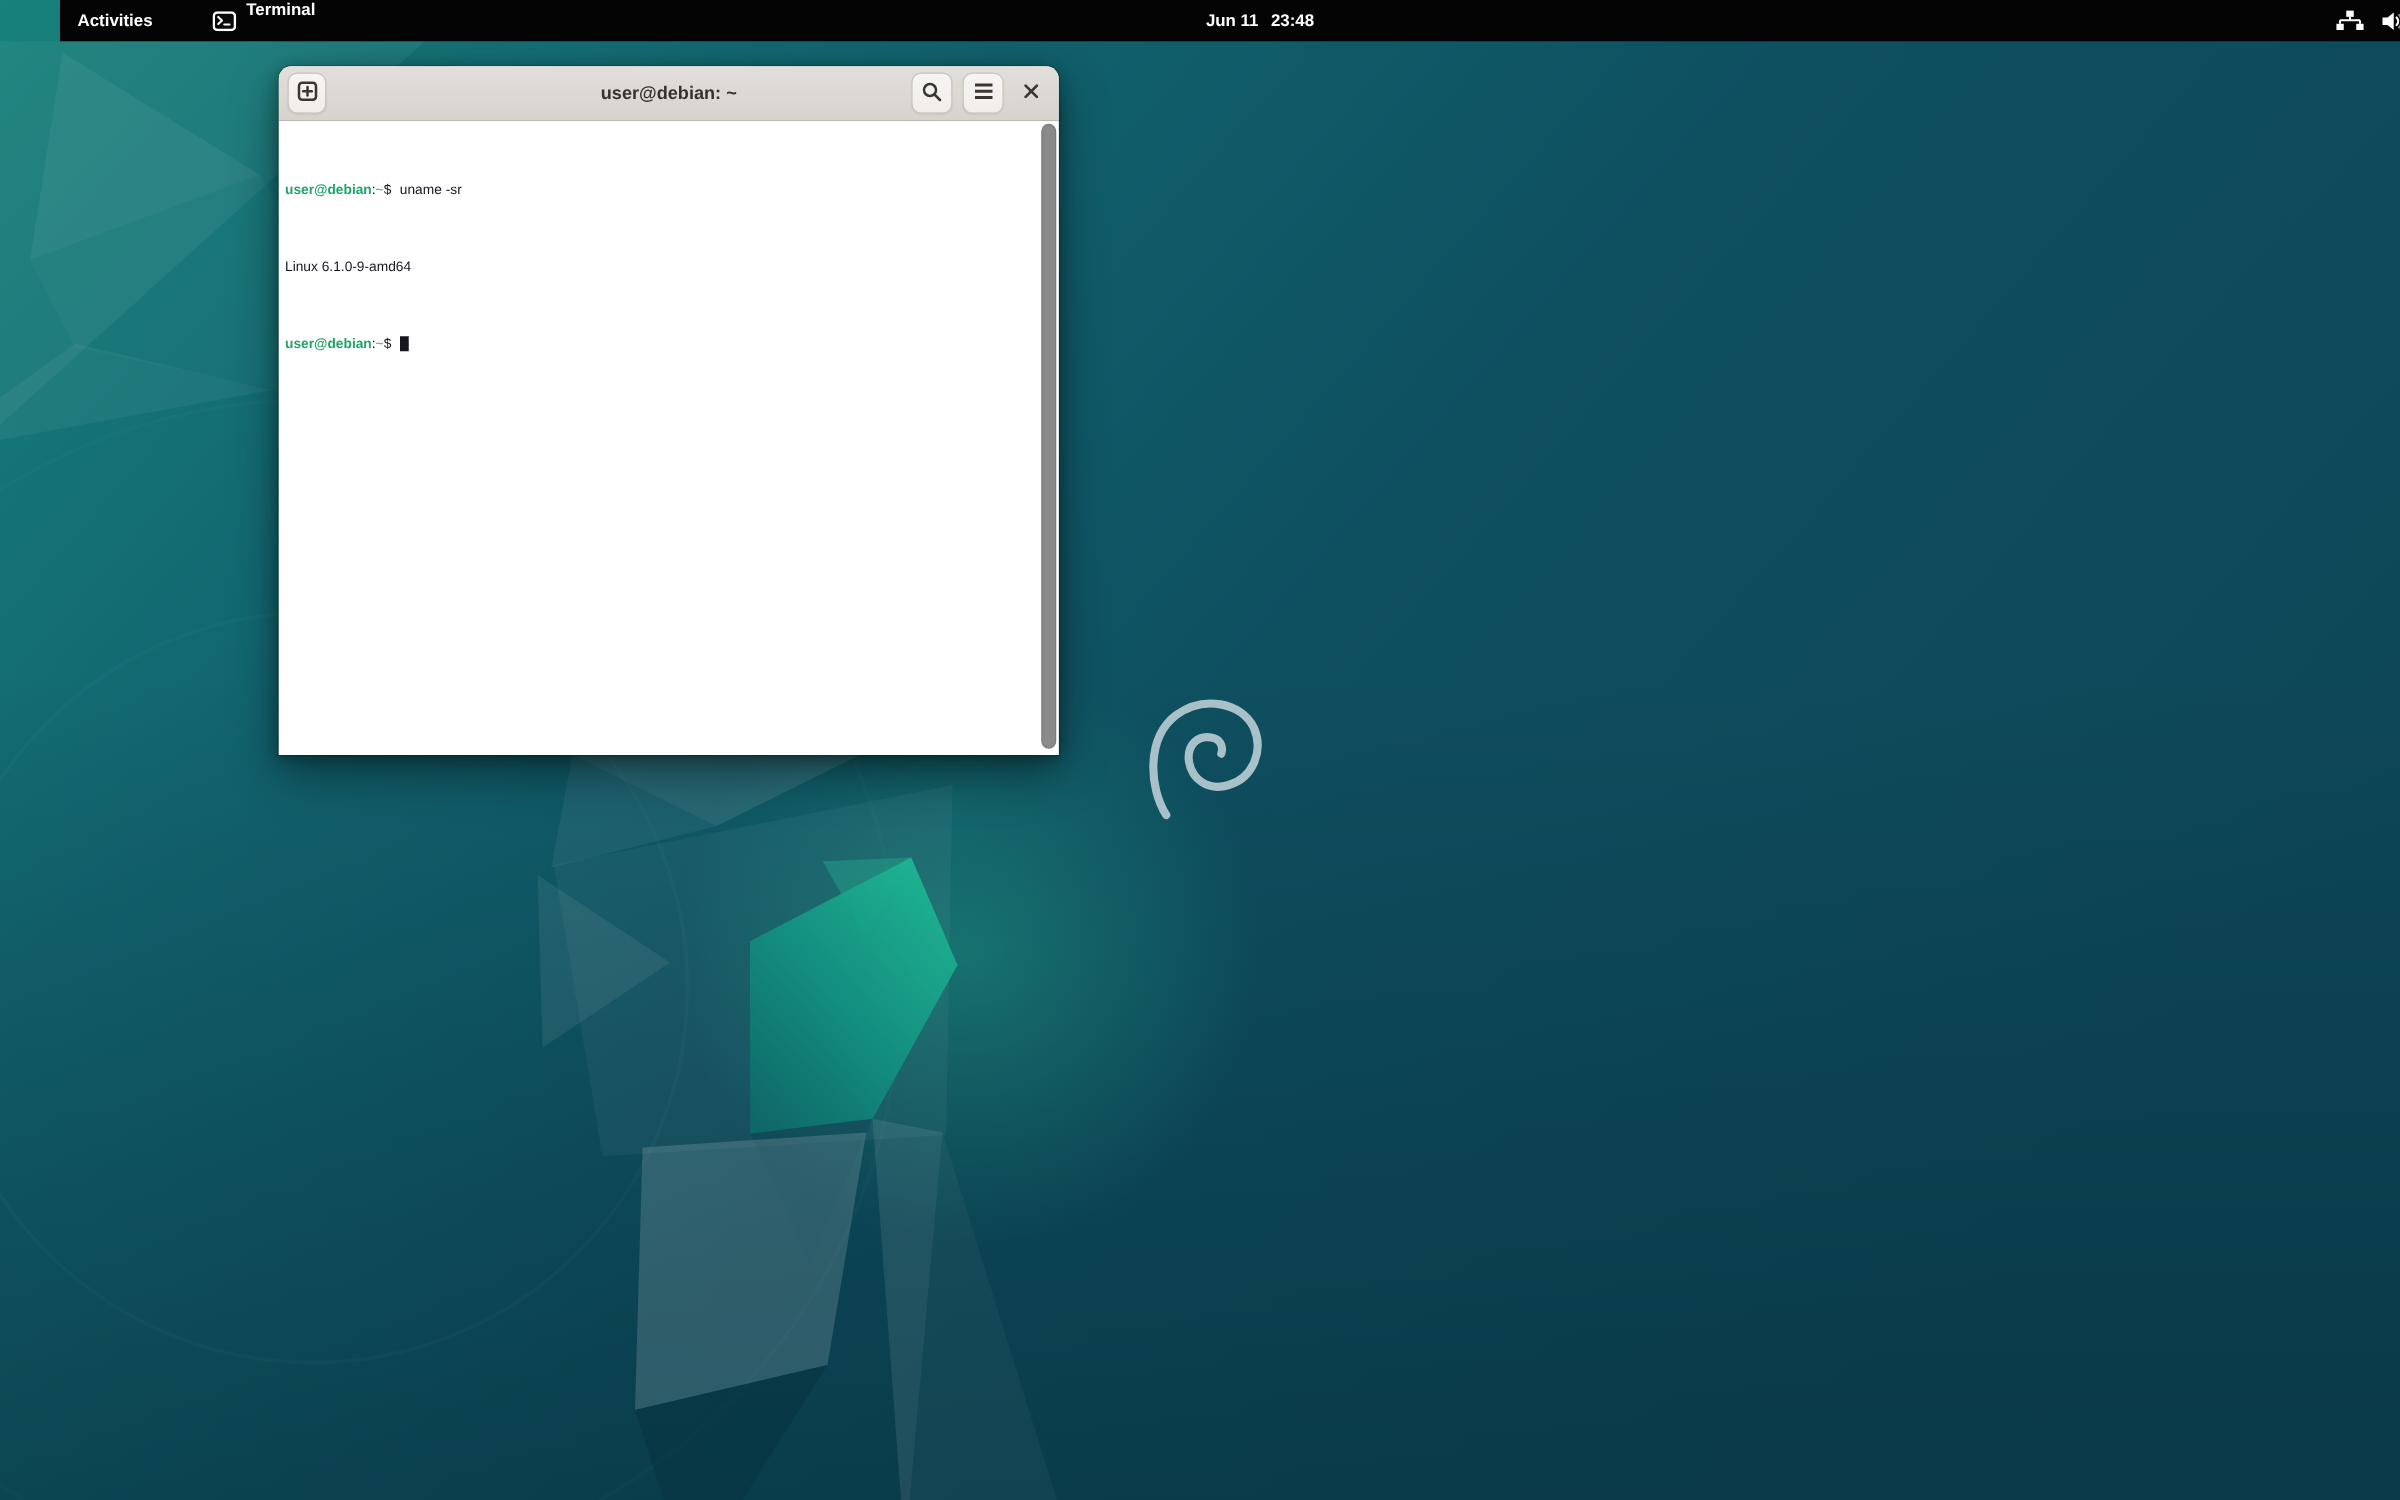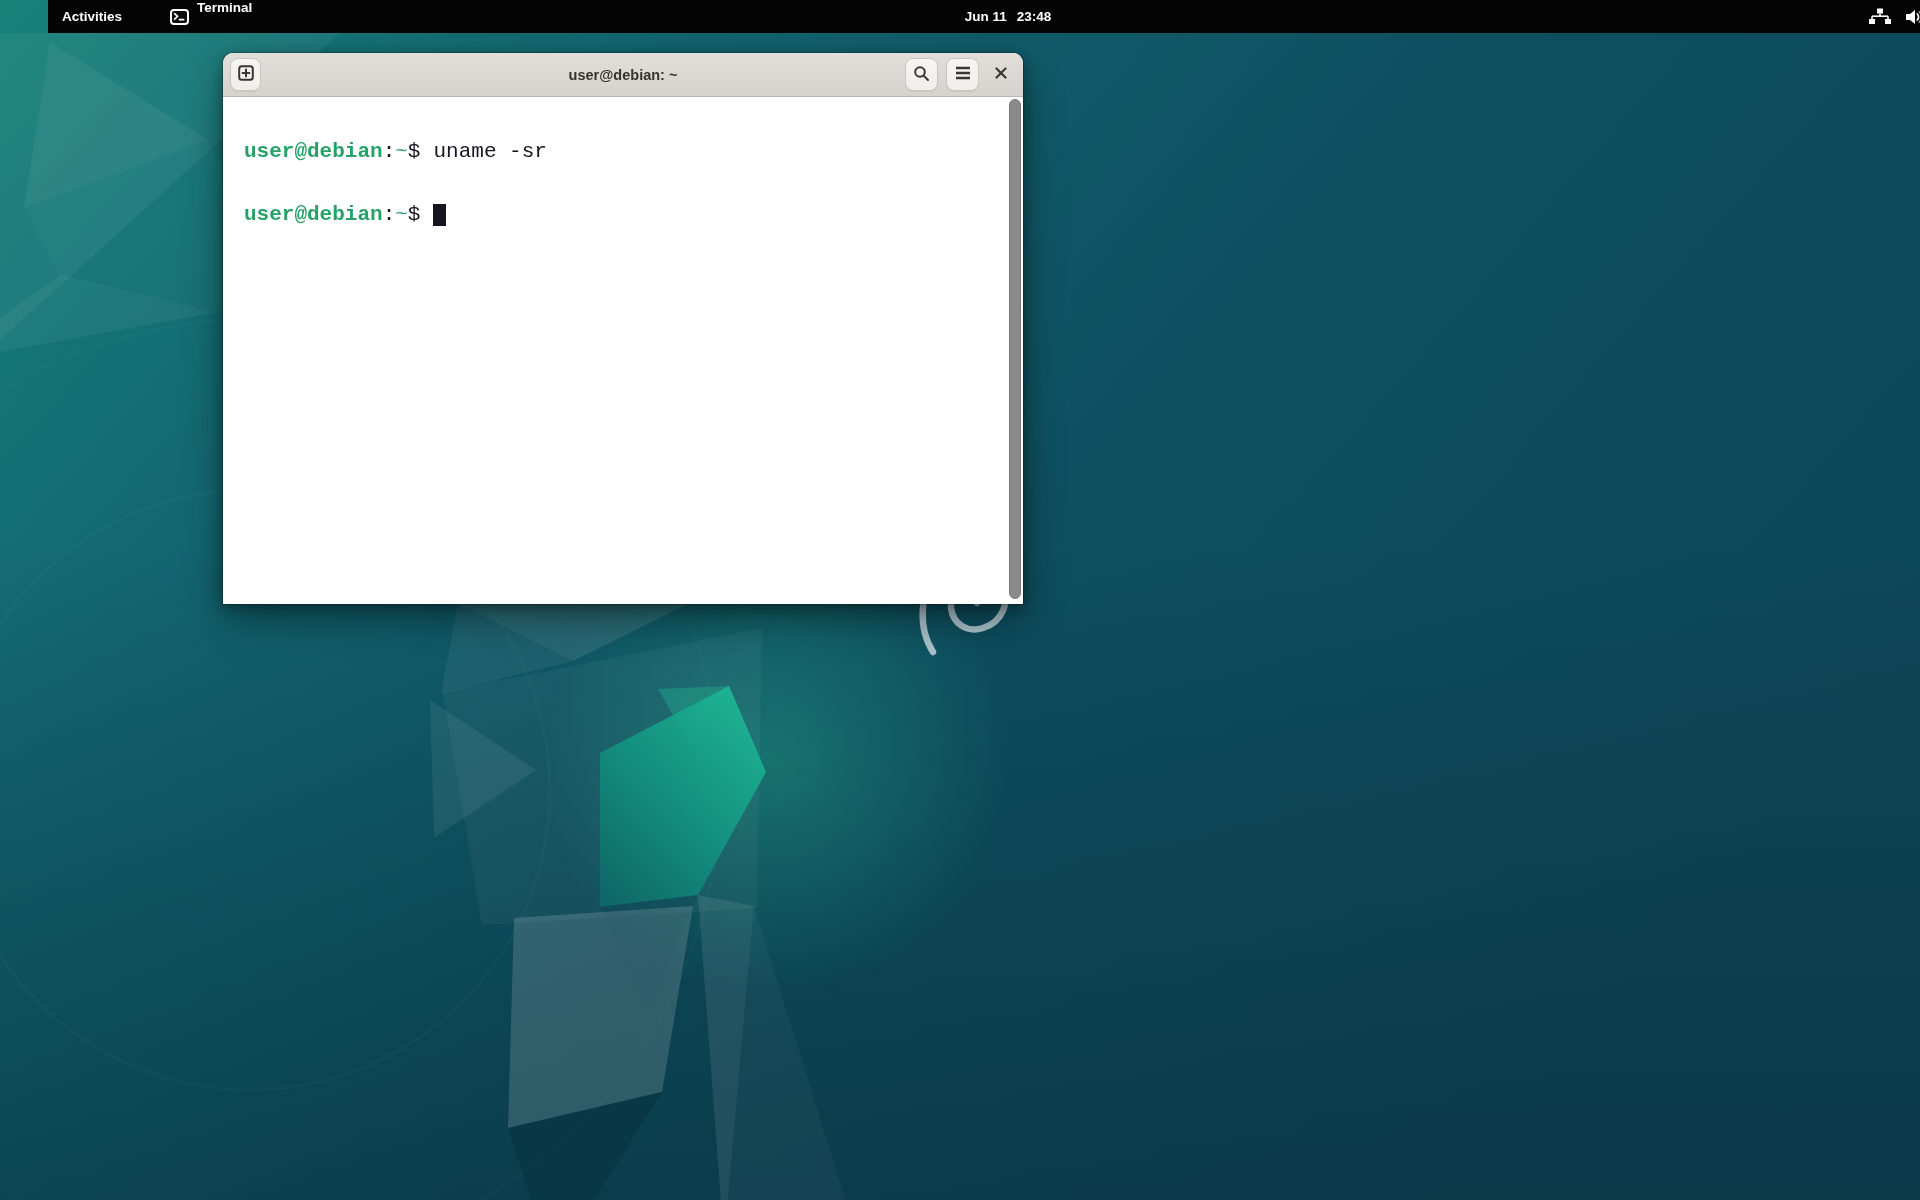--- a/index.html
+++ b/index.html
@@ -26,21 +26,21 @@
     position:absolute; left:50%; top:0; transform:translateX(-50%);
     background:none; border:none; color:#fff; font:inherit; font-weight:700;
     height:33px; display:flex; align-items:center; gap:10px; padding:0 10px;
   }
   .tb-right { position:absolute; right:0; top:0; height:33px; display:flex; align-items:center; }
   .tb-status { background:none; border:none; height:33px; display:flex; align-items:center; gap:13px; padding:0 12px; }
   .tb-status svg { display:block; }
 
   
   .window {
-    position:absolute; left:223px; top:53px; width:800px; height:551px;
+    position:absolute; left:223px; top:53px; width:624px; height:551px;
     border-radius:10px 10px 0 0; overflow:hidden; z-index:4;
     box-shadow:0 14px 38px rgba(0,0,0,.42), 0 3px 12px rgba(0,0,0,.30), 0 0 0 1px rgba(0,0,0,.18);
     background:#ffffff;
   }
   .titlebar {
     position:relative; height:44px;
     background:linear-gradient(#e2dfdb,#d6d2cd);
     border-bottom:1px solid #bdb7b0;
     display:flex; align-items:center;
   }
@@ -53,22 +53,22 @@
   .newtab-btn { position:absolute; left:7px; top:5px; width:31px; }
   .win-title {
     position:absolute; left:50%; transform:translateX(-50%);
     font-size:14.5px; font-weight:700; color:#36332e; white-space:nowrap;
   }
   .hdr-actions { position:absolute; right:8px; top:5px; display:flex; align-items:center; gap:8px; }
   .close-btn { background:none; border:none; width:28px; height:33px; display:flex; align-items:center; justify-content:center; cursor:default; }
 
   .terminal-content {
     position:relative; width:100%; height:507px; background:#ffffff;
-    font-family:Liberation Mono, monospace; font-size:21px; line-height:20.5px;
-    color:#171421; padding:4px 18px 0 21px; white-space:pre-wrap; cursor:text;
+    font-family:Liberation Sans, sans-serif; font-size:11px; line-height:20.5px;
+    color:#171421; padding:4px 18px 0 5px; white-space:pre-wrap; cursor:text;
   }
   .t-user { color:#26a269; font-weight:700; }
   .t-path { color:#33a07c; }
   .t-plain { color:#171421; }
   .t-cmd { margin-left:.62em; }
   .cursor {
     display:inline-block; width:.62em; height:1.06em; background:#171421;
     vertical-align:text-bottom; margin-left:.62em;
   }
   .scrollbar {
@@ -226,20 +226,21 @@
               <line x1="1.5" y1="1.5" x2="10.5" y2="10.5" stroke="#3a3632" stroke-width="2.2" stroke-linecap="round"></line>
               <line x1="10.5" y1="1.5" x2="1.5" y2="10.5" stroke="#3a3632" stroke-width="2.2" stroke-linecap="round"></line>
             </svg>
           </span>
         </button>
       </div>
     </div>
 
     <div class="terminal-content">
       <div><span class="t-user">user@debian</span><span class="t-plain">:</span><span class="t-path">~</span><span class="t-plain">$</span><span class="t-plain t-cmd">uname -sr</span></div>
+      <div><span class="t-plain">Linux 6.1.0-9-amd64</span></div>
       <div><span class="t-user">user@debian</span><span class="t-plain">:</span><span class="t-path">~</span><span class="t-plain">$</span><span class="cursor"></span></div>
 
       <div class="scrollbar">
         <div class="scroll-thumb"></div>
       </div>
     </div>
   </section>
 
 </div>
 

